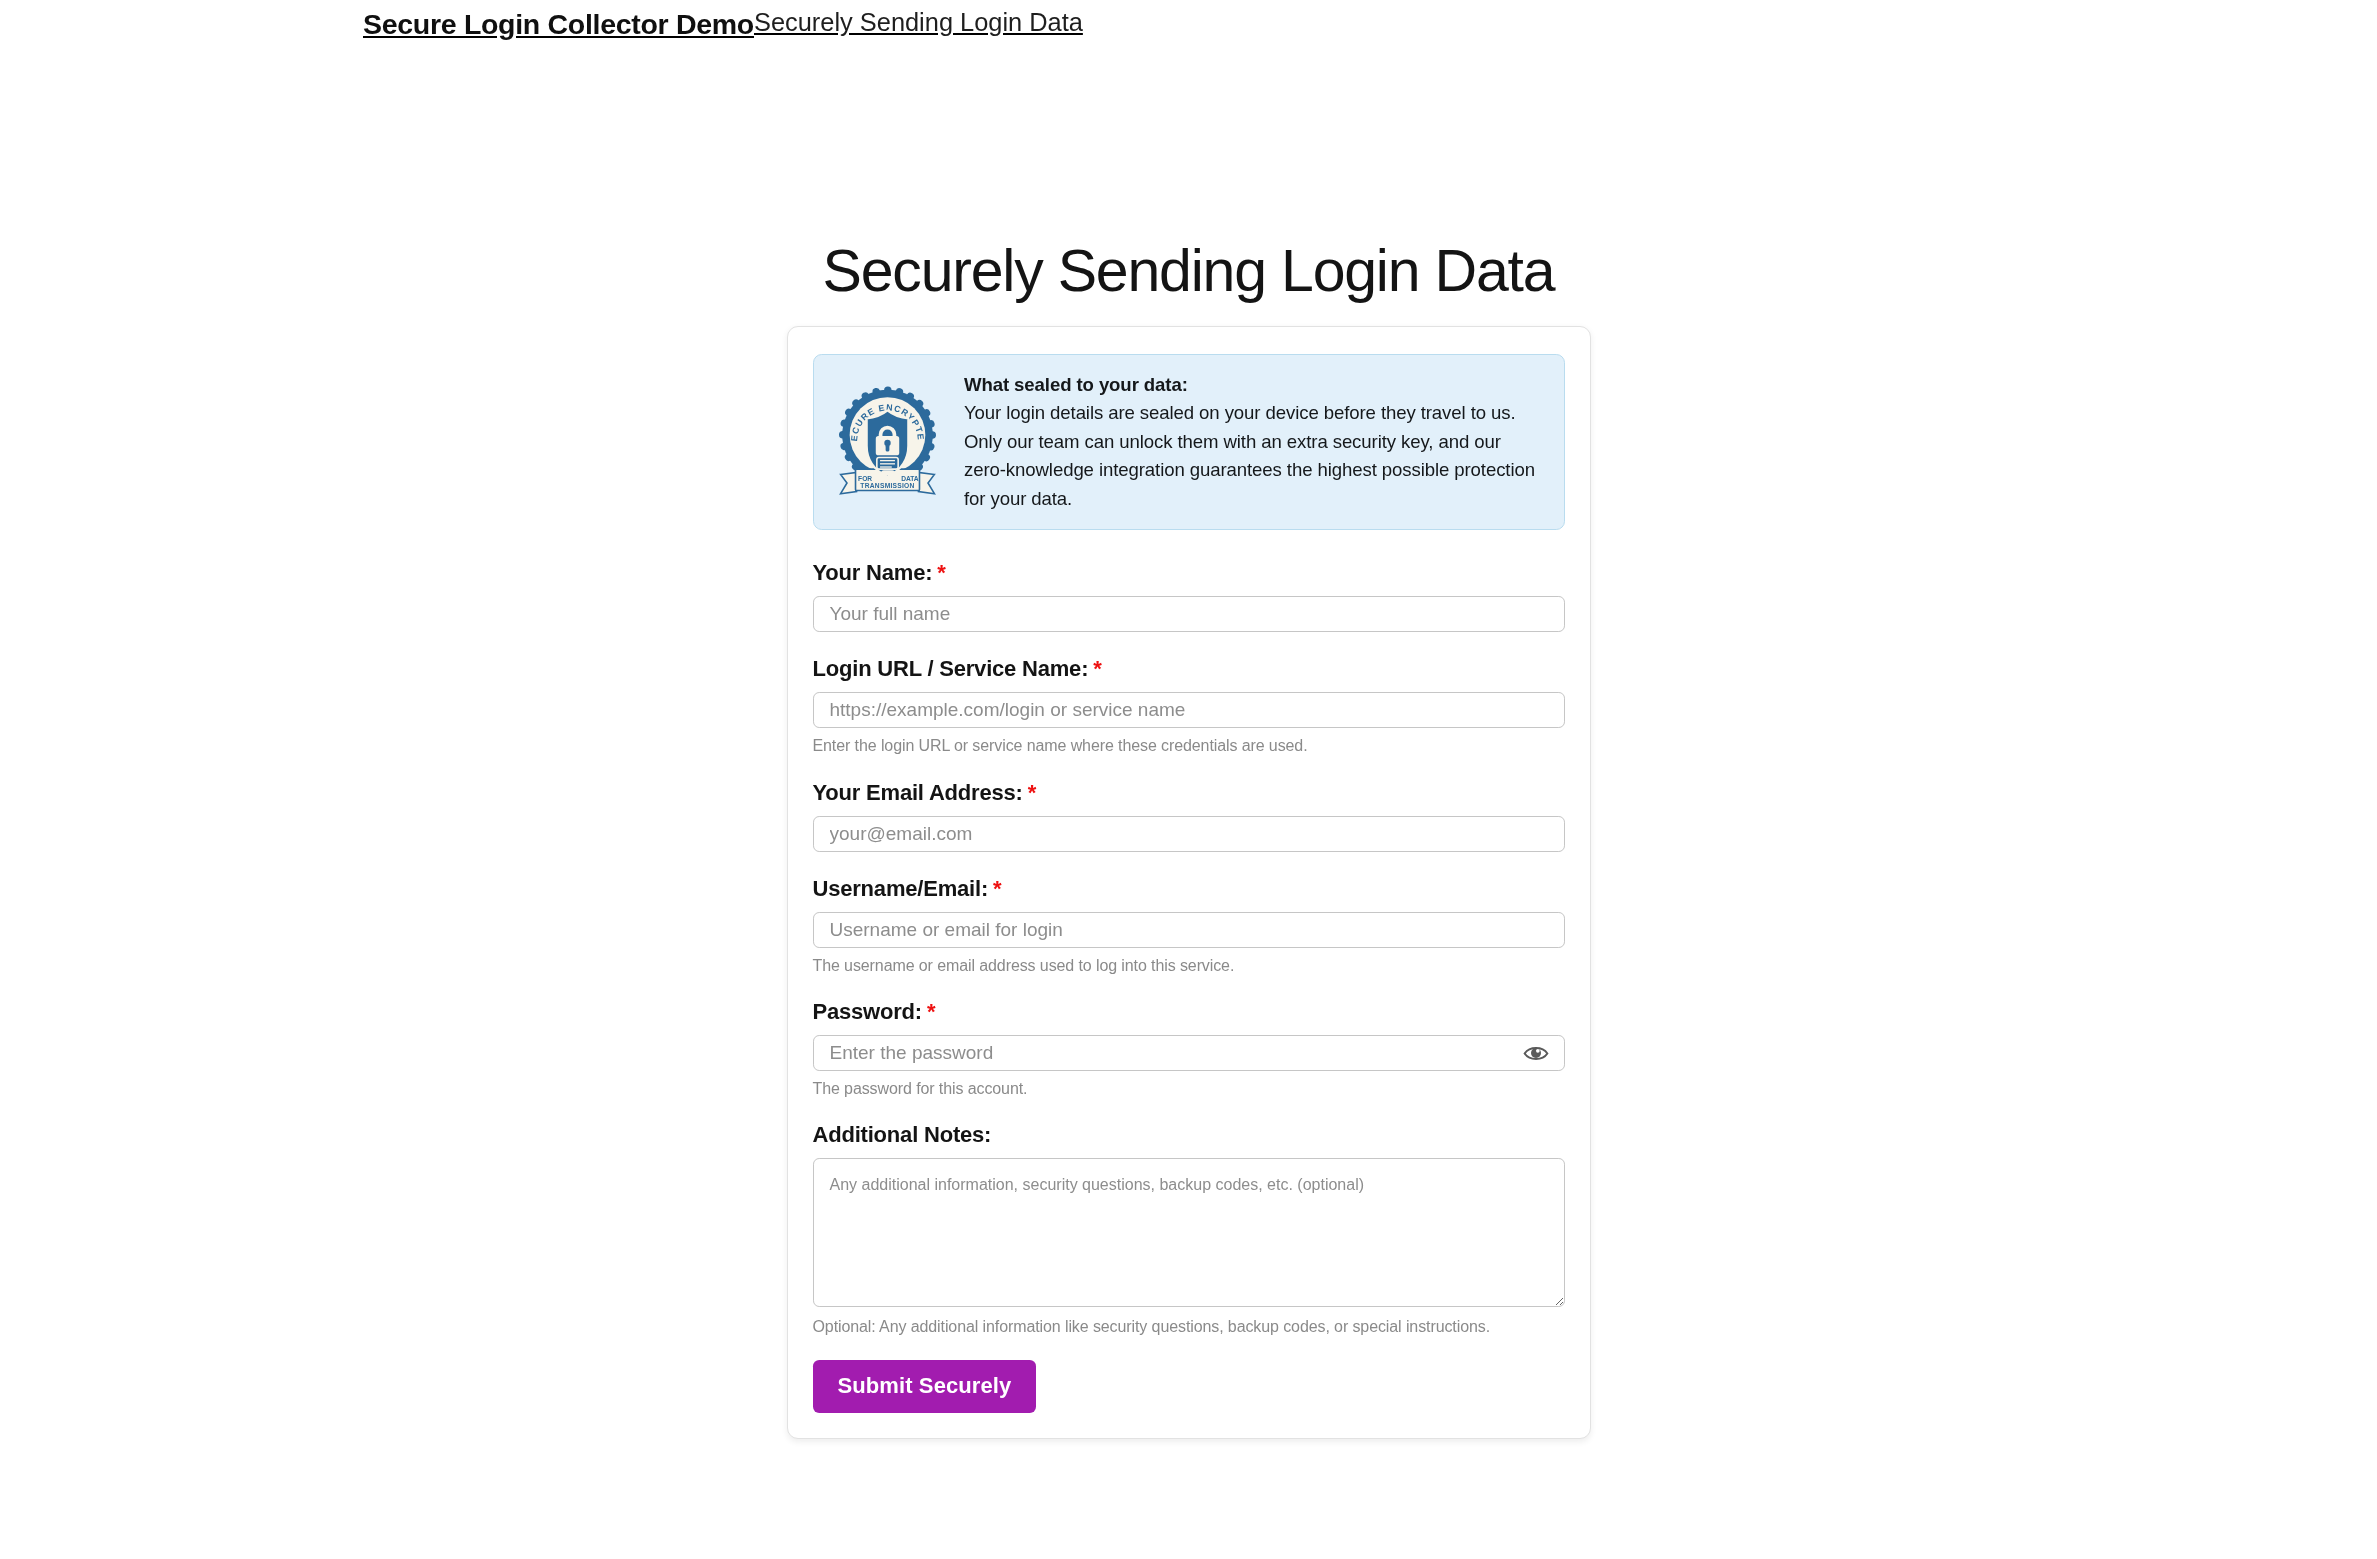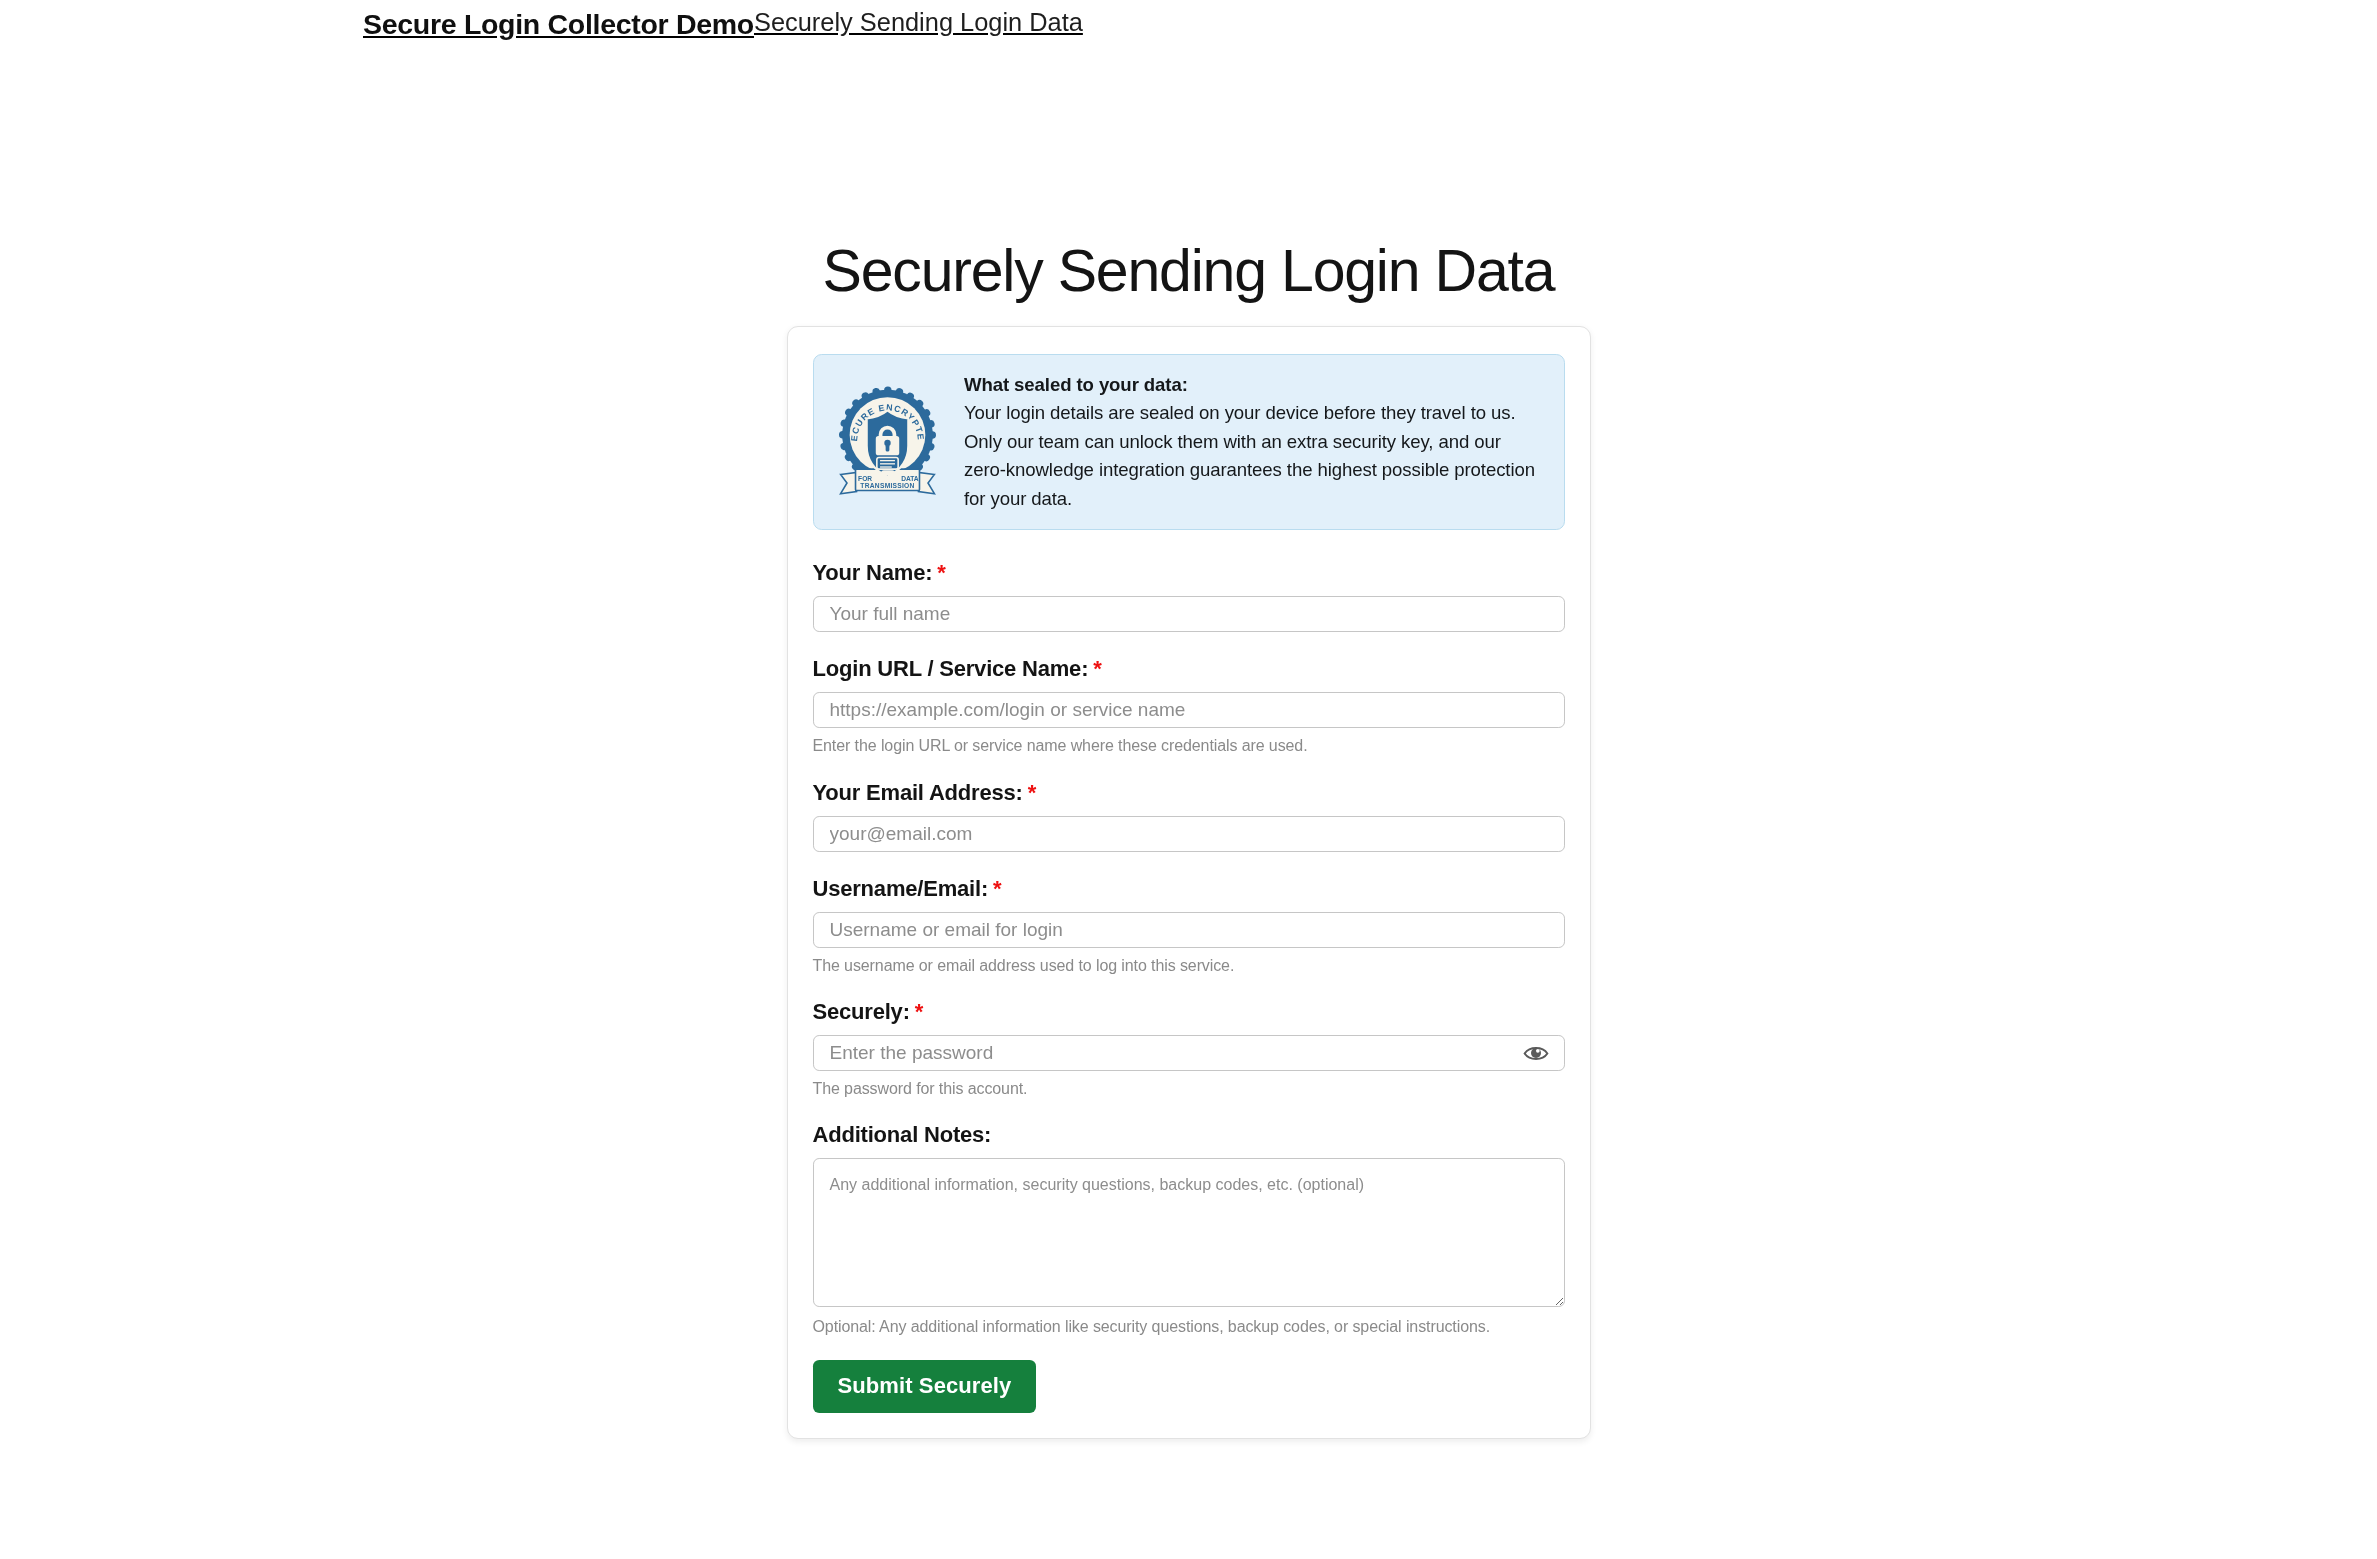--- a/index.html
+++ b/index.html
@@ -121,21 +121,21 @@
     outline: none;
   }
   .submit-row { margin-top: 17.3px; }
   .submit-btn {
     display: inline-flex;
     align-items: center;
     justify-content: center;
     min-width: 218px;
     height: 53px;
     padding: 0 25px;
-    background: #15803d;
+    background: #a21caf;
     color: #ffffff;
     font-size: 22px;
     font-weight: 700;
     font-family: inherit;
     border: none;
     border-radius: 6.2px;
     cursor: pointer;
     letter-spacing: 0.1px;
   }
   .badge-blue { fill: #2c6a9c; }
@@ -223,21 +223,21 @@
       <div class="form-group">
         <label class="field-label">
           <span>Username/Email:</span><span class="req">*</span>
         </label>
         <input type="text" class="text-input" placeholder="Username or email for login" style="">
         <div class="helper-text">The username or email address used to log into this service.</div>
       </div>
 
       <div class="form-group">
         <label class="field-label">
-          <span>Securely:</span><span class="req">*</span>
+          <span>Password:</span><span class="req">*</span>
         </label>
         <div class="password-wrap">
           <input type="password" class="text-input" placeholder="Enter the password" style="">
           <button type="button" class="eye-btn">
             <svg viewBox="0 0 24 24" width="26" height="26">
               <path d="M1.5,12 C6,5.2 18,5.2 22.5,12 C18,18.8 6,18.8 1.5,12 Z" fill="none" stroke="#5a5a5a" stroke-width="1.8"></path>
               <circle cx="12" cy="11.6" r="4.6" fill="#5a5a5a"></circle>
               <circle cx="13.7" cy="9.5" r="1.7" fill="#ffffff"></circle>
             </svg>
           </button>

